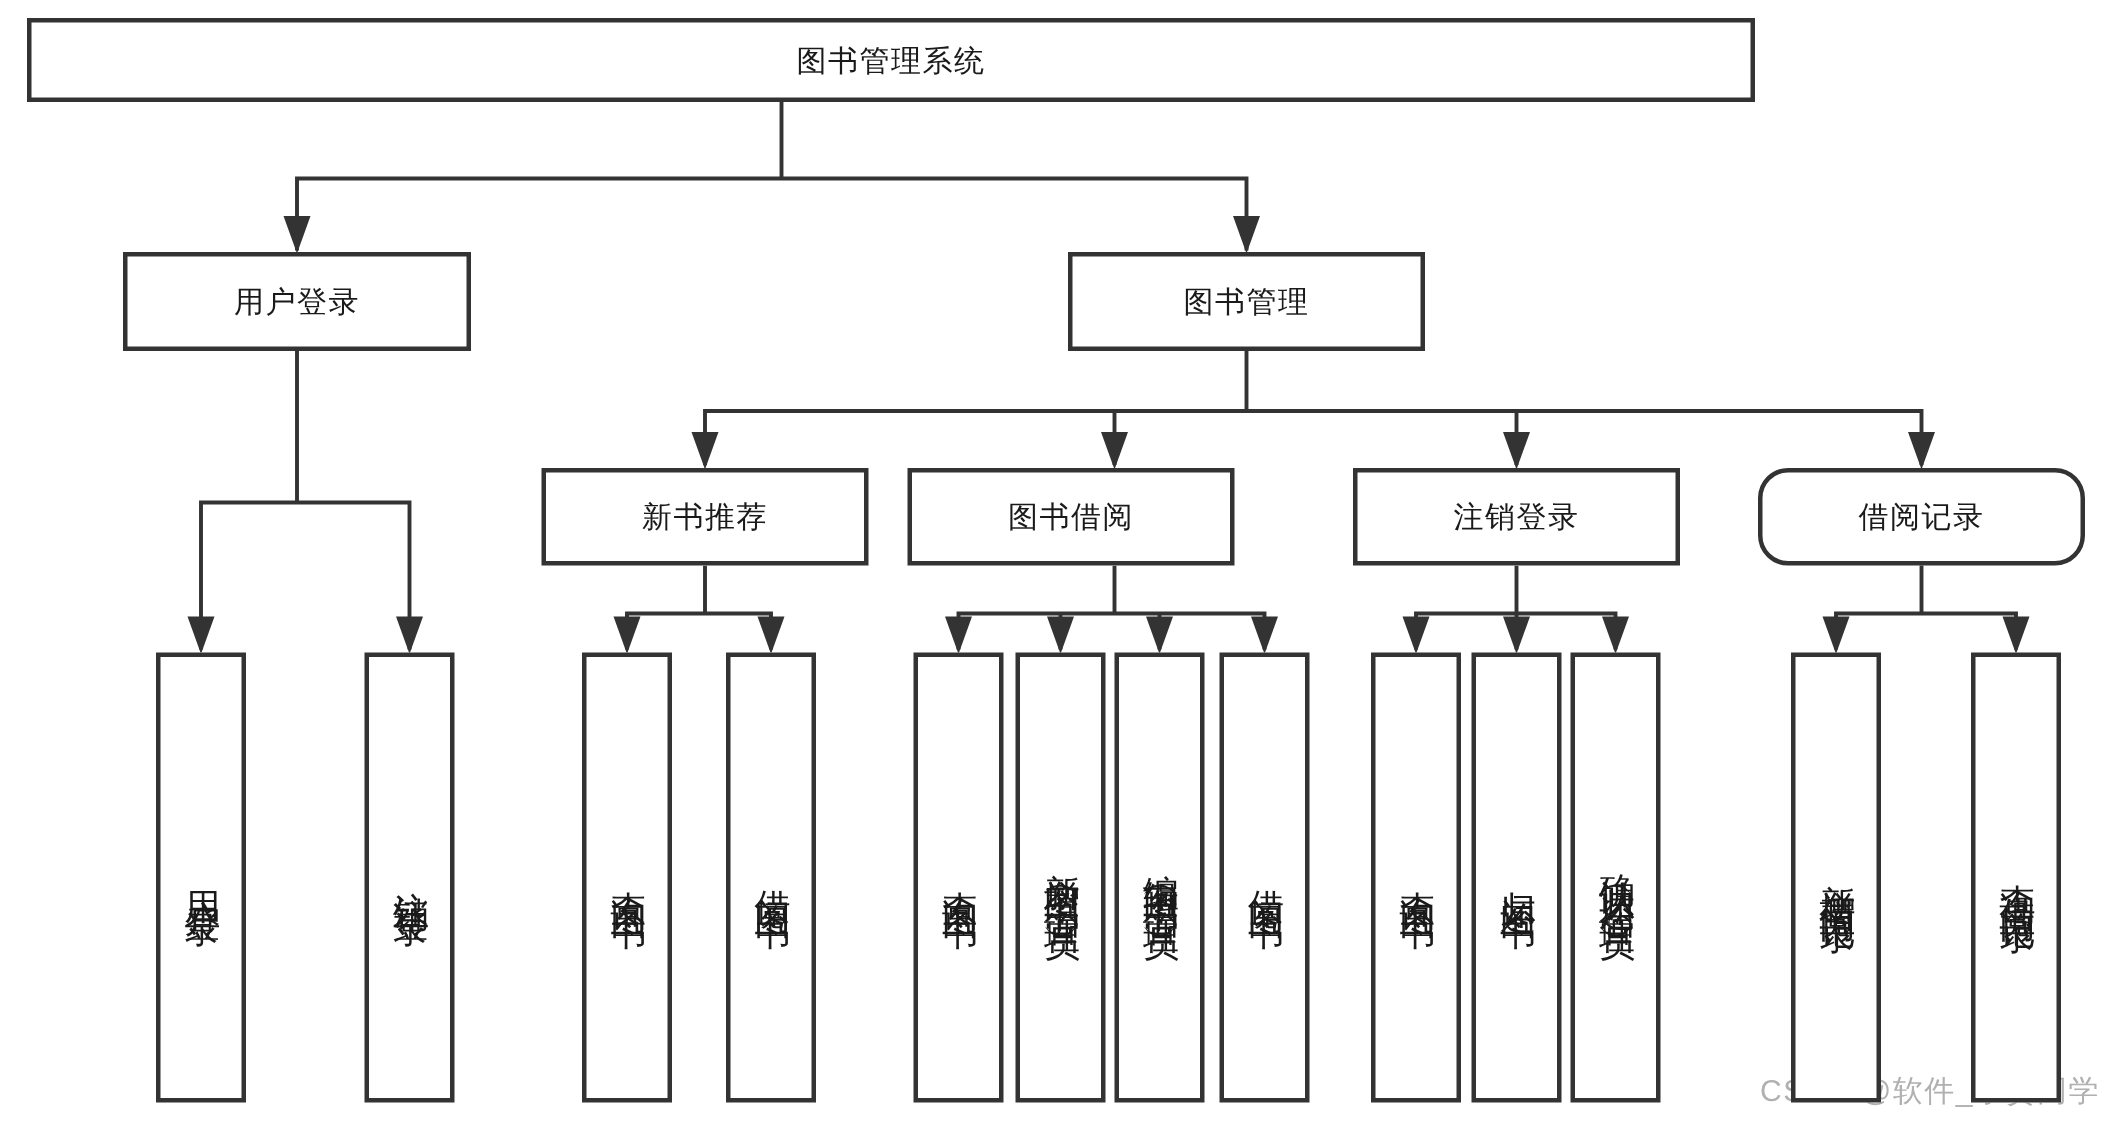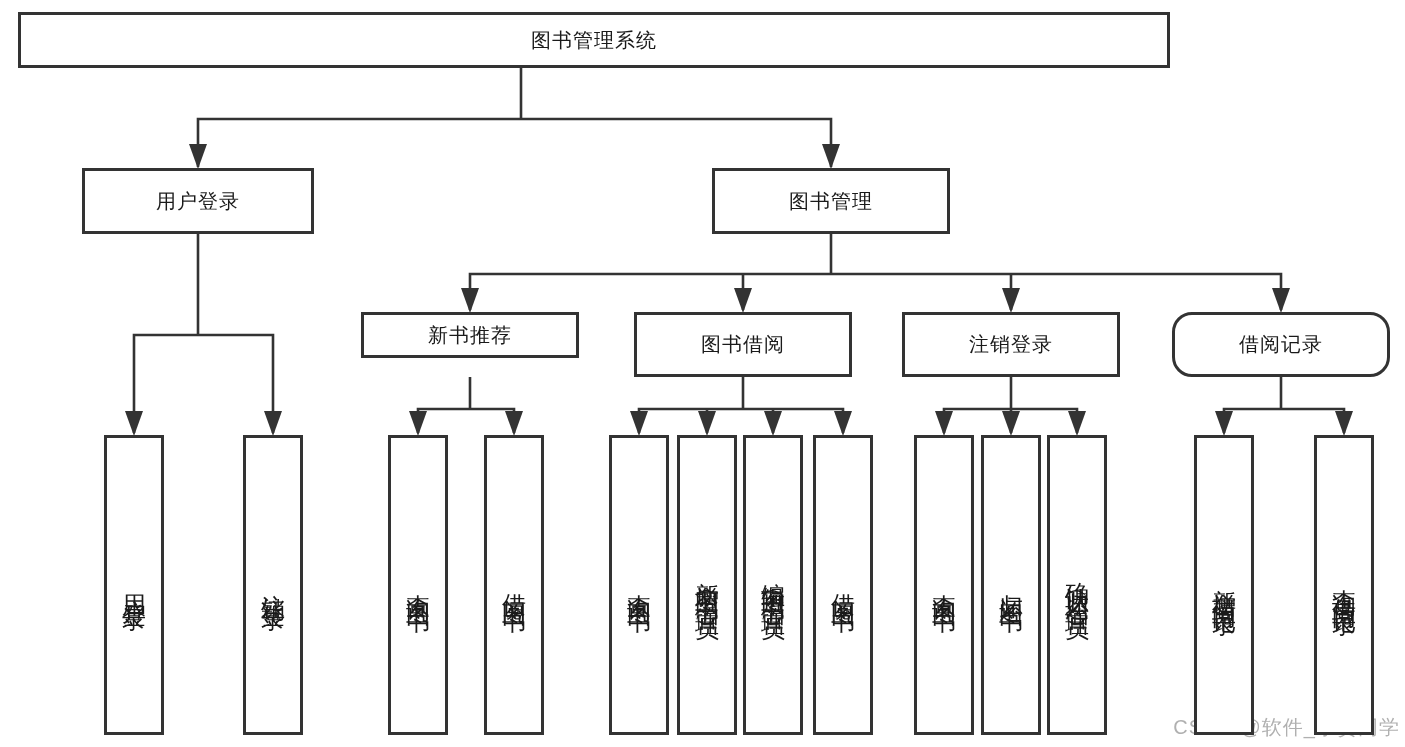--- a/index.html
+++ b/index.html
@@ -100,22 +100,22 @@
       <polygon points="1215,411 1233,411 1224,436"></polygon>
       <polygon points="1335,411 1353,411 1344,436"></polygon>
     </g>
   </svg>
 
   <div class="box h-label" style="left:18px; top:12px; width:1152px; height:56px;">图书管理系统</div>
 
   <div class="box h-label" style="left:82px; top:168px; width:232px; height:66px;">用户登录</div>
   <div class="box h-label" style="left:712px; top:168px; width:238px; height:66px;">图书管理</div>
 
-  <div class="box h-label" style="left:361px; top:312px; width:218px; height:46px;">新书推荐</div>
-  <div class="box h-label" style="left:634px; top:312px; width:218px; height:65px;">图书借阅</div>
+  <div class="box h-label" style="left:361px; top:312px; width:218px; height:65px;">新书推荐</div>
+  <div class="box h-label" style="left:605px; top:312px; width:218px; height:65px;">图书借阅</div>
   <div class="box h-label" style="left:902px; top:312px; width:218px; height:65px;">注销登录</div>
   <div class="box h-label" style="left:1172px; top:312px; width:218px; height:65px;border-radius:20px;">借阅记录</div>
 
   <div class="box v-label" style="left:104px; top:435px; width:60px; height:300px;">用户登录</div>
   <div class="box v-label" style="left:243px; top:435px; width:60px; height:300px;">注销登录</div>
 
   <div class="box v-label" style="left:388px; top:435px; width:60px; height:300px;">查询图书</div>
   <div class="box v-label" style="left:484px; top:435px; width:60px; height:300px;">借阅图书</div>
 
   <div class="box v-label" style="left:609px; top:435px; width:60px; height:300px;">查询图书</div>

